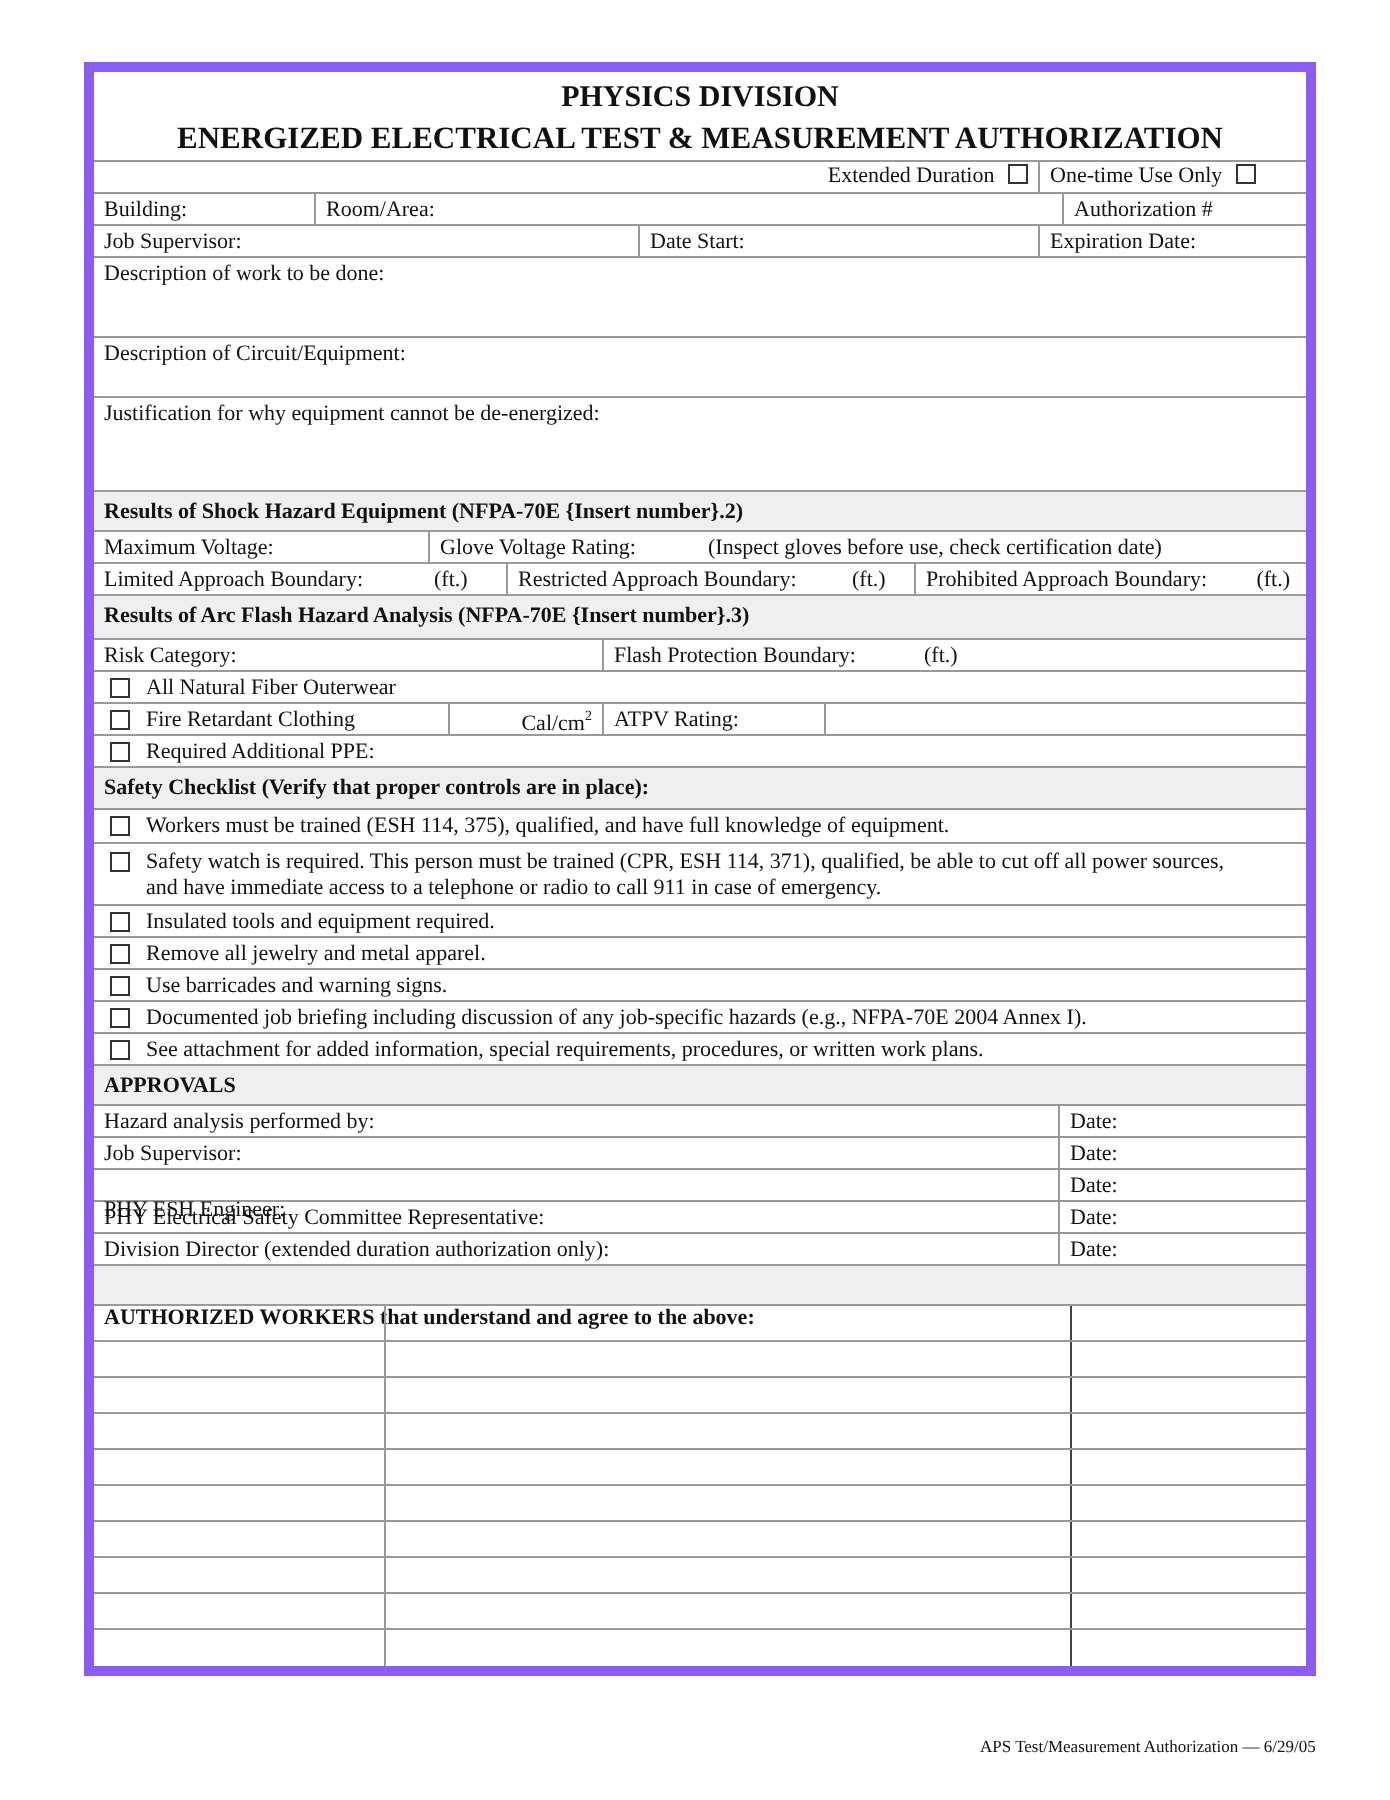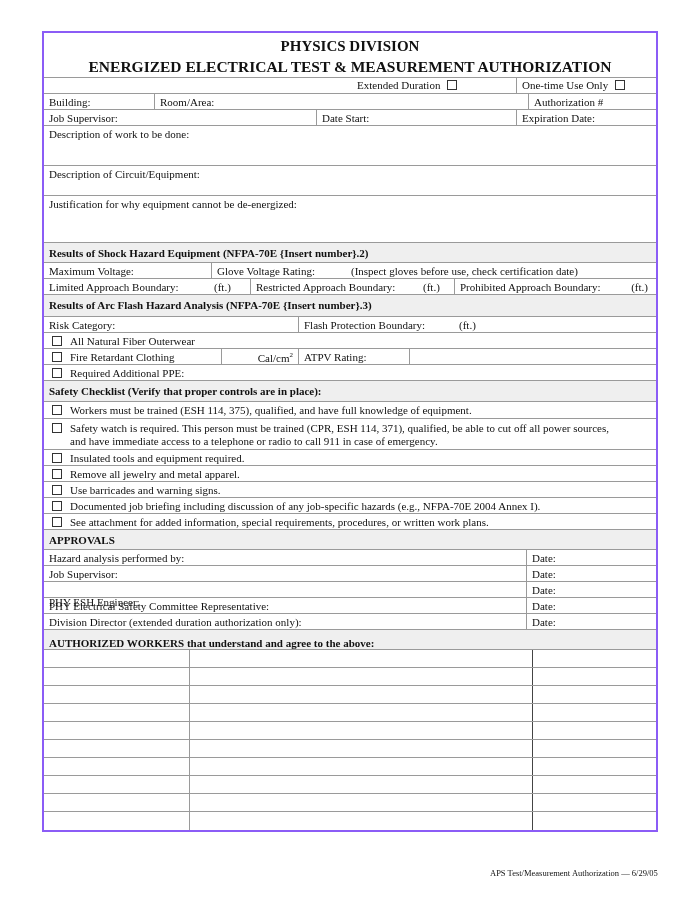--- a/index.html
+++ b/index.html
@@ -1,17 +1,17 @@
 <!DOCTYPE html>
 <html><head>
 <meta charset="utf-8">
 <style>
   html, body { margin:0; padding:0; background:#ffffff; }
   body { width:695px; height:900px; position:relative; font-family:"Liberation Serif", serif; color:#111; }
-  .form { position:absolute; left:42px; top:31px; width:616px; border:2px solid #8b5cf6; box-sizing:border-box; }
+  .form { position:absolute; left:42px; top:31px; width:616px; border:5px solid #8b5cf6; box-sizing:border-box; }
   .row { position:relative; border-bottom:1px solid #9a9a9a; box-sizing:border-box; font-size:11px; }
   .row:last-child { border-bottom:none; }
   .cell { position:absolute; top:0; bottom:0; box-sizing:border-box; padding:2px 5px 0 5px; white-space:nowrap; }
   .bl { border-left:1px solid #9a9a9a; }
   .gray { background:#efefef; }
   .bold { font-weight:bold; }
   .title { text-align:center; font-weight:bold; }
   .title .t1 { font-size:15px; padding-top:5px; display:block; }
   .title .t2 { font-size:15.5px; padding-top:3px; display:block; }
   .cb { display:inline-block; width:10px; height:10px; border:1px solid #333; box-sizing:border-box; vertical-align:-1px; background:#fff; }
@@ -25,21 +25,21 @@
 <body>
 
 <div class="form">
 
   <div class="row title" style="height:45px;">
     <span class="t1">PHYSICS DIVISION</span>
     <span class="t2">ENERGIZED ELECTRICAL TEST &amp; MEASUREMENT AUTHORIZATION</span>
   </div>
 
   <div class="row" style="height:16px;">
-    <div class="cell" style="left:308px; width:152px; text-align:left; padding-top:1px;">
+    <div class="cell" style="left:320px; width:152px; text-align:right; padding-top:1px;">
       <span>Extended Duration</span>
       <span class="cb" style="margin-left:4px;"></span>
     </div>
     <div class="cell bl" style="left:472px; width:144px; padding-top:1px;">
       <span>One-time Use Only</span>
       <span class="cb" style="margin-left:4px;"></span>
     </div>
   </div>
 
   <div class="row" style="height:16px;">
@@ -168,21 +168,21 @@
   <div class="row" style="height:16px;">
     <div class="cell" style="left:0; width:482px;"><span>PHY Electrical Safety Committee Representative:</span></div>
     <div class="cell bl" style="left:482px; right:0;"><span>Date:</span></div>
   </div>
   <div class="row" style="height:16px;">
     <div class="cell" style="left:0; width:482px;"><span>Division Director (extended duration authorization only):</span></div>
     <div class="cell bl" style="left:482px; right:0;"><span>Date:</span></div>
   </div>
 
   <div class="row gray" style="height:20px;">
-    <div class="cell" style="left:0; right:0; padding-top:7px;">
+    <div class="cell" style="left:0; right:0; padding-top:20px;">
       <span class="bold">AUTHORIZED WORKERS</span><span class="bold"> that understand and agree to the above:</span>
     </div>
   </div>
   <div class="row sigrow">
       <div class="cell" style="left:0; width:145px;"></div>
       <div class="cell bl" style="left:145px; width:343px;"></div>
       <div class="cell bl" style="left:488px; right:0; border-left:1.5px solid #444;"></div>
     </div>
     <div class="row sigrow">
       <div class="cell" style="left:0; width:145px;"></div>

